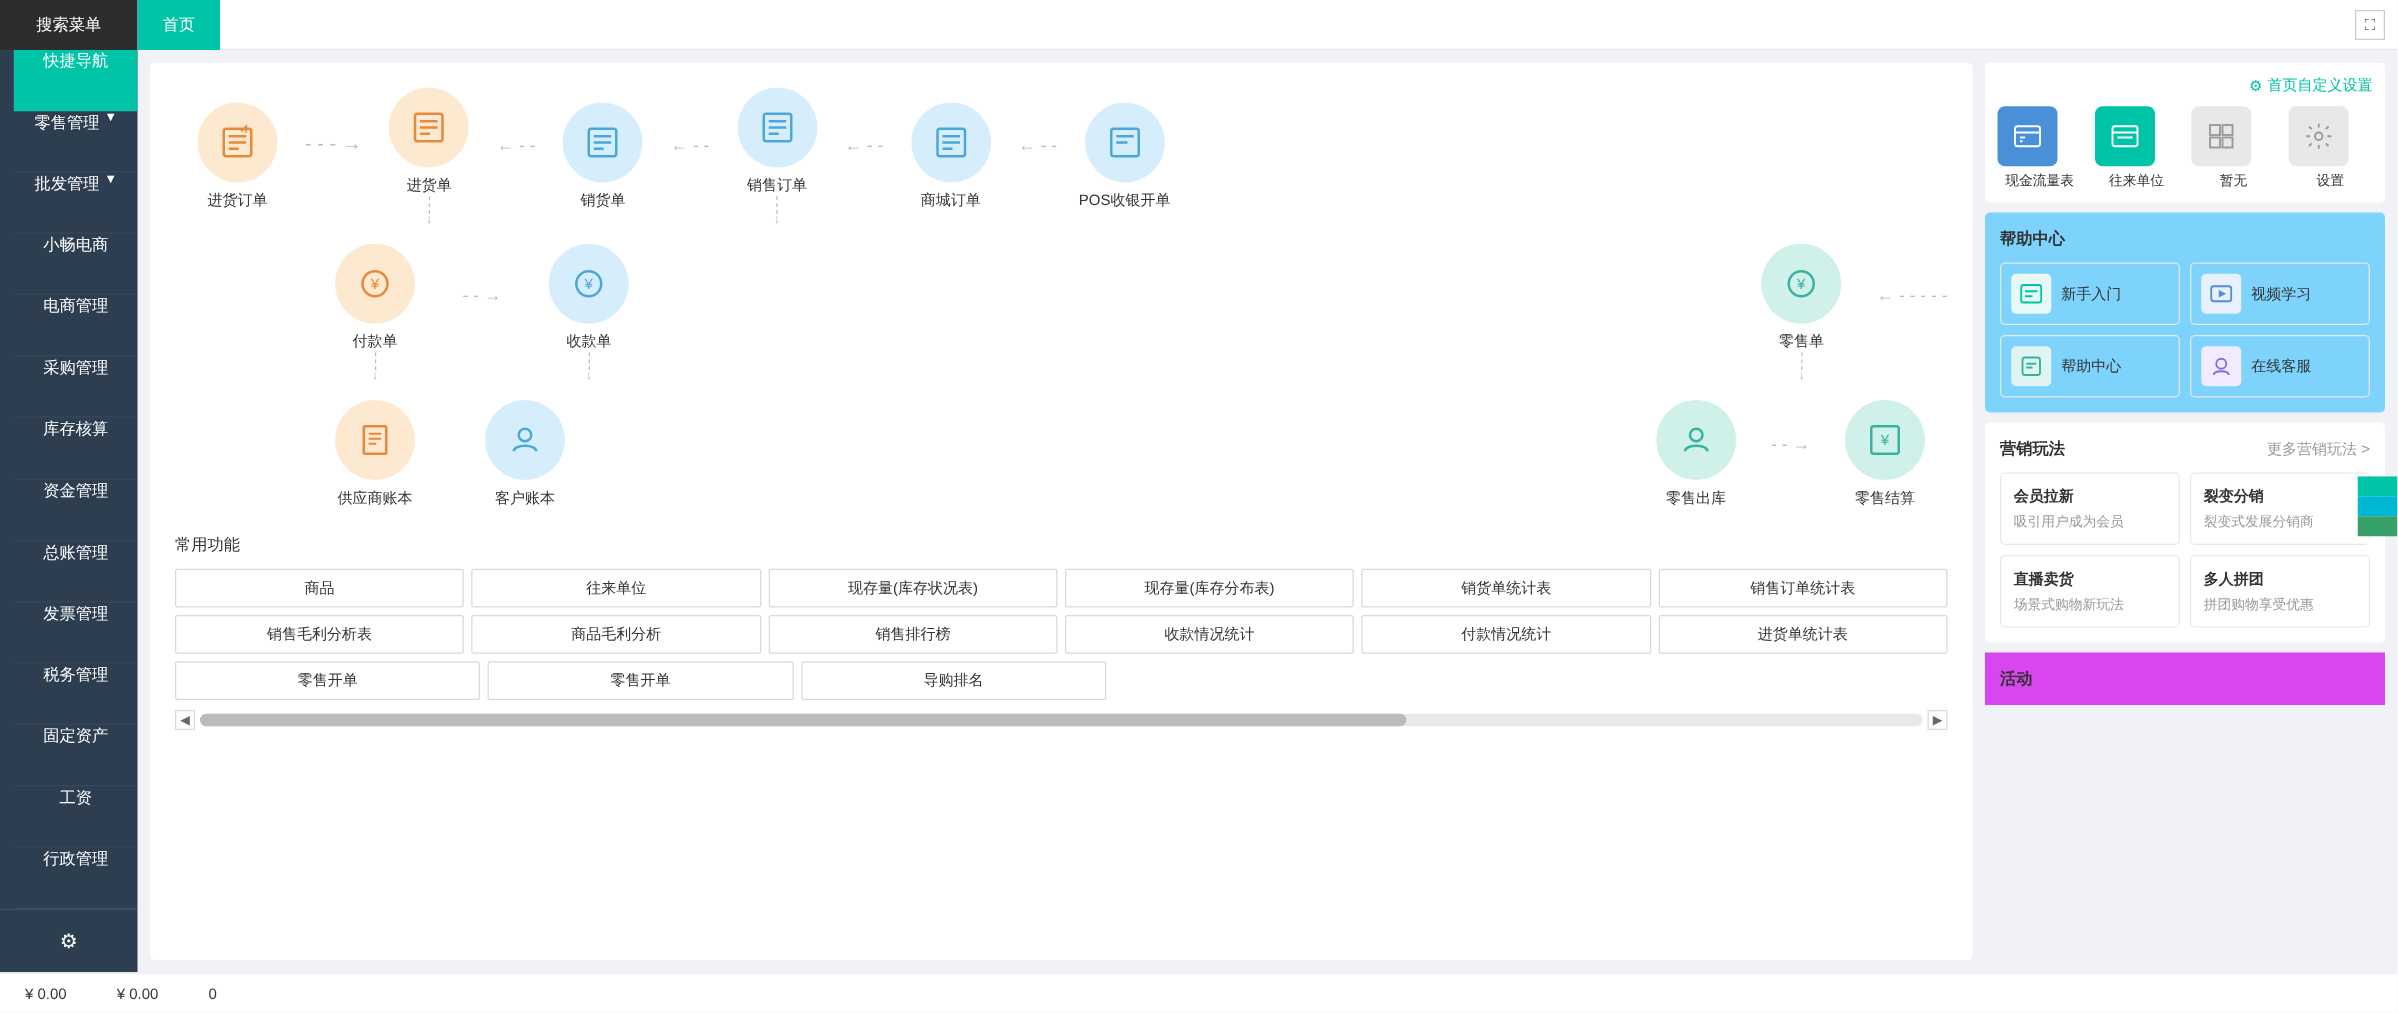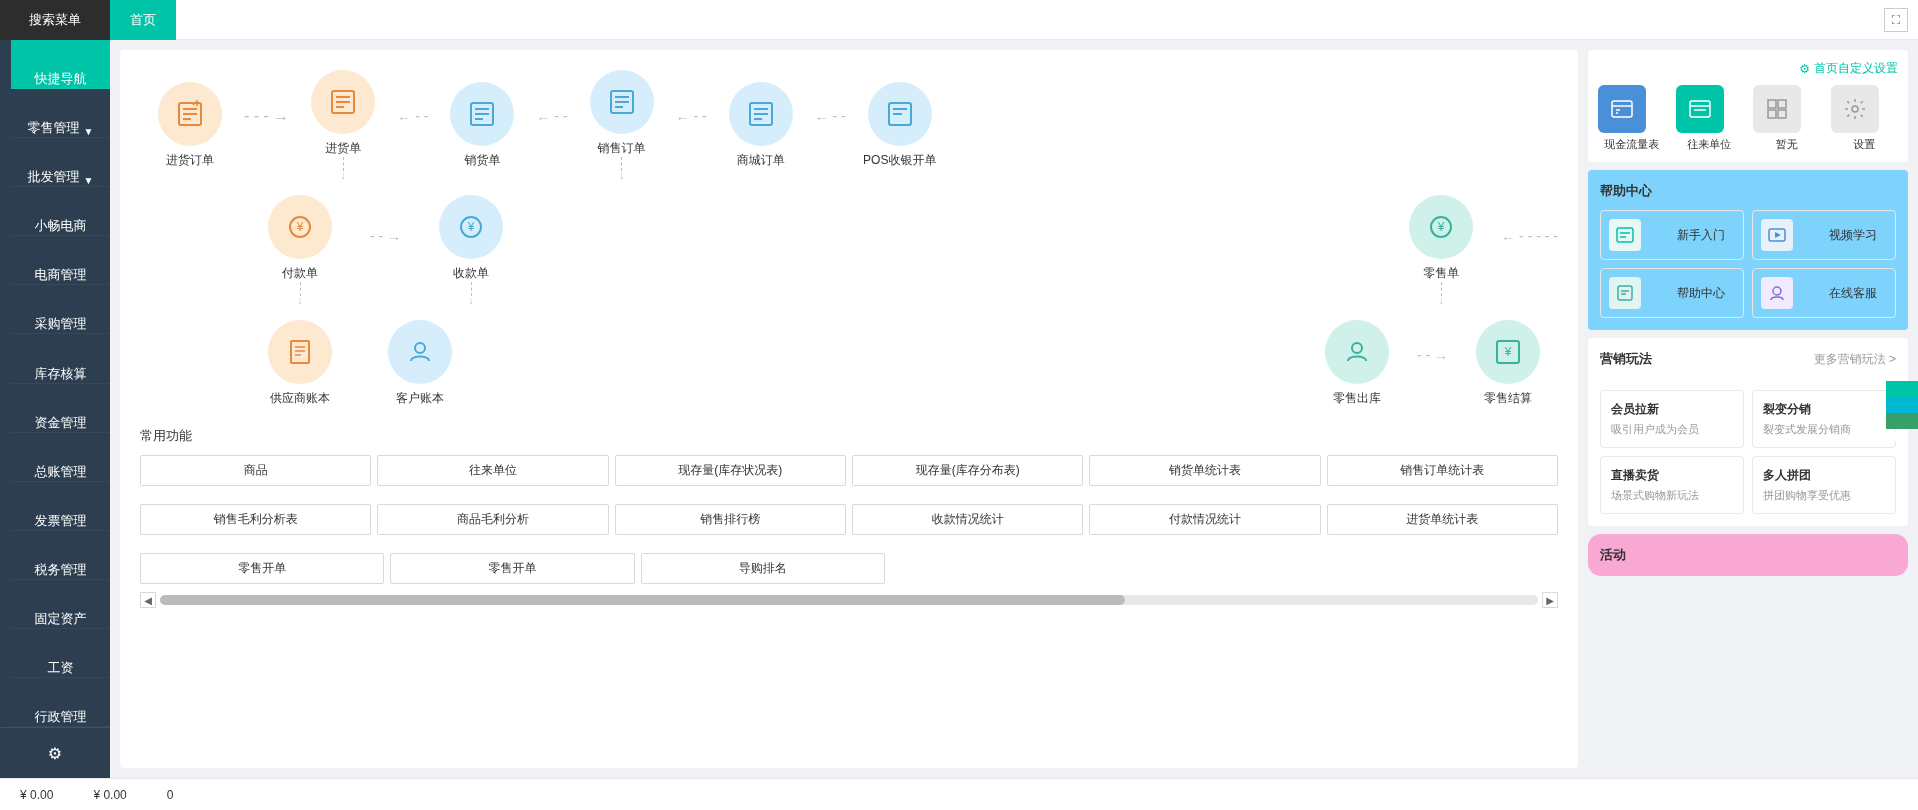--- a/index.html
+++ b/index.html
@@ -66,21 +66,21 @@
       width: 110px;
       background: #2c3e50;
       flex-shrink: 0;
       display: flex;
       flex-direction: column;
       overflow-y: auto;
     }
     .sidebar-item {
       height: 50px;
       display: flex;
-      align-items: flex-end;
+      align-items: flex-start;
       justify-content: center;
       color: #fff;
       font-size: 13px;
       cursor: pointer;
       position: relative;
       border-bottom: 1px solid rgba(255,255,255,0.05);
       margin-left: 11px;
     }
     .sidebar-item.active { background: #00c4a7; }
     .sidebar-item .arrow {
@@ -184,21 +184,21 @@
     
     .common-functions h3 {
       font-size: 13px;
       color: #333;
       margin-bottom: 10px;
       font-weight: normal;
     }
     .func-grid {
       display: flex;
       flex-direction: column;
-      gap: 18px;
+      gap: 6px;
     }
     .func-row {
       display: flex;
       gap: 6px;
     }
     .func-btn {
       border: 1px solid #d9d9d9;
       background: #fff;
       color: #333;
       padding: 6px 10px;
@@ -330,33 +330,33 @@
       border-radius: 4px;
       display: flex;
       align-items: center;
       justify-content: center;
       font-size: 16px;
     }
     .help-icon.green { background: #e8f8f5; color: #00c4a7; }
     .help-icon.blue { background: #e8f0fb; color: #4a90d9; }
     .help-icon.teal { background: #e0f5f2; color: #38b2a0; }
     .help-icon.purple { background: #f0ebff; color: #8b6bd9; }
-    .help-text { font-size: 12px; color: #333; margin-left: 28px; }
+    .help-text { font-size: 12px; color: #333; }
 
     
     .marketing-card {
       background: #fff;
       border-radius: 4px;
       padding: 12px;
     }
     .marketing-header {
       display: flex;
       justify-content: space-between;
       align-items: center;
-      margin-bottom: 22px;
+      margin-bottom: 10px;
     }
     .marketing-header h3 {
       font-size: 13px;
       font-weight: bold;
       color: #333;
     }
     .more-link {
       font-size: 12px;
       color: #999;
       cursor: pointer;
@@ -378,22 +378,22 @@
       color: #333;
       margin-bottom: 4px;
     }
     .marketing-item p {
       font-size: 11px;
       color: #999;
     }
 
     
     .activity-card {
-      background: #f9a8d4;
-      border-radius: 13px;
+      background: #d946ef;
+      border-radius: 0;
       padding: 12px;
     }
     .activity-card h3 {
       font-size: 13px;
       font-weight: bold;
       color: #333;
     }
 
     
     .float-buttons {

